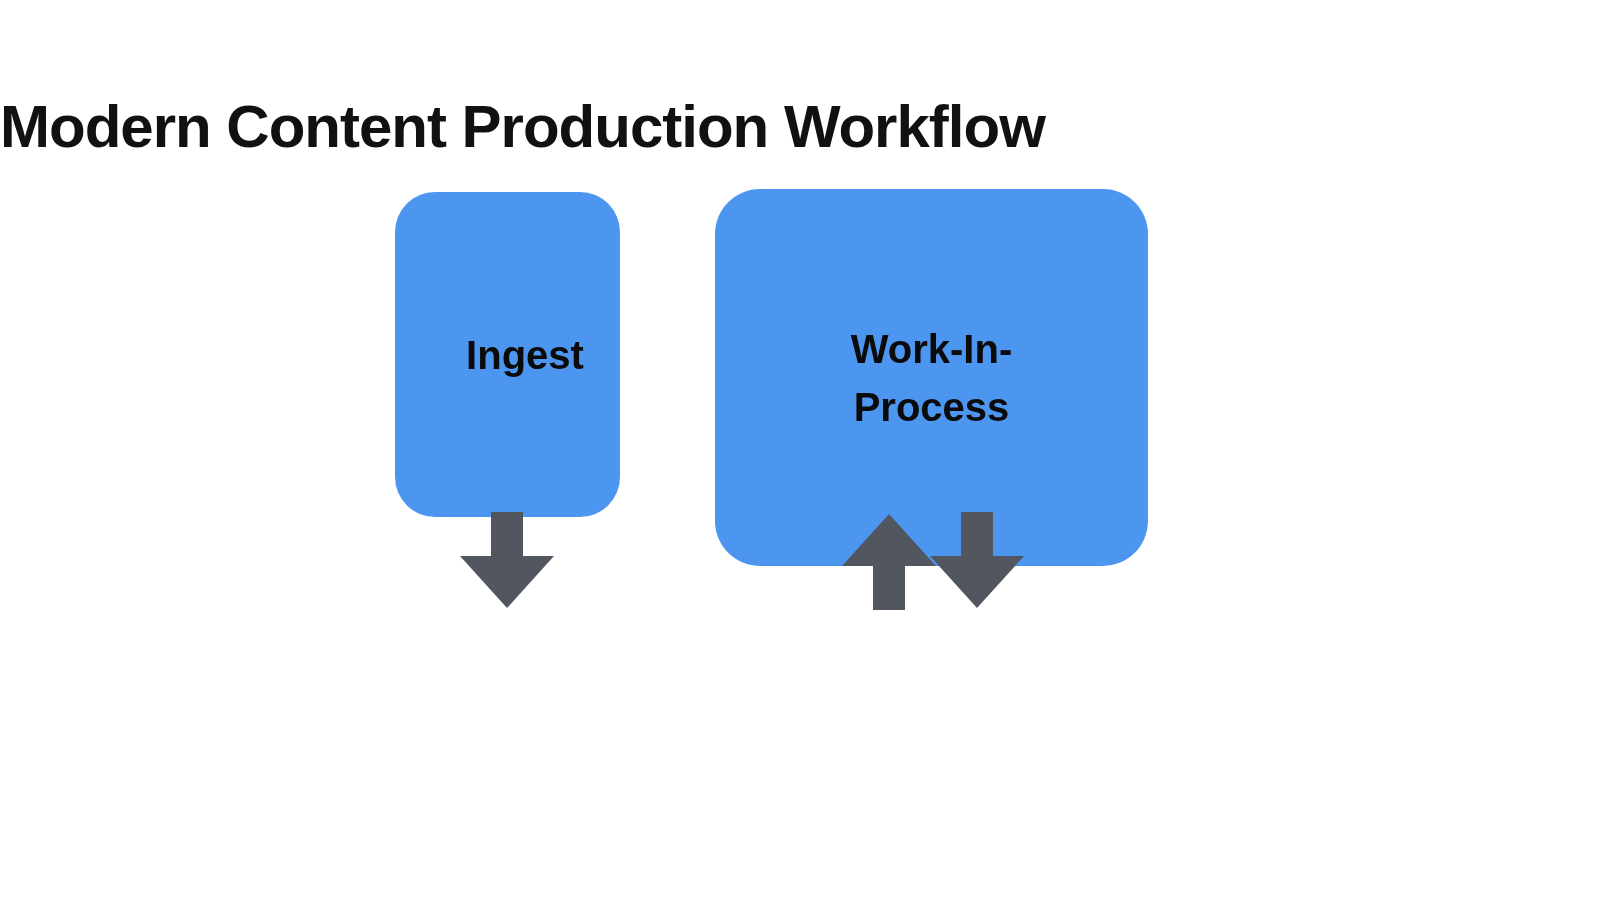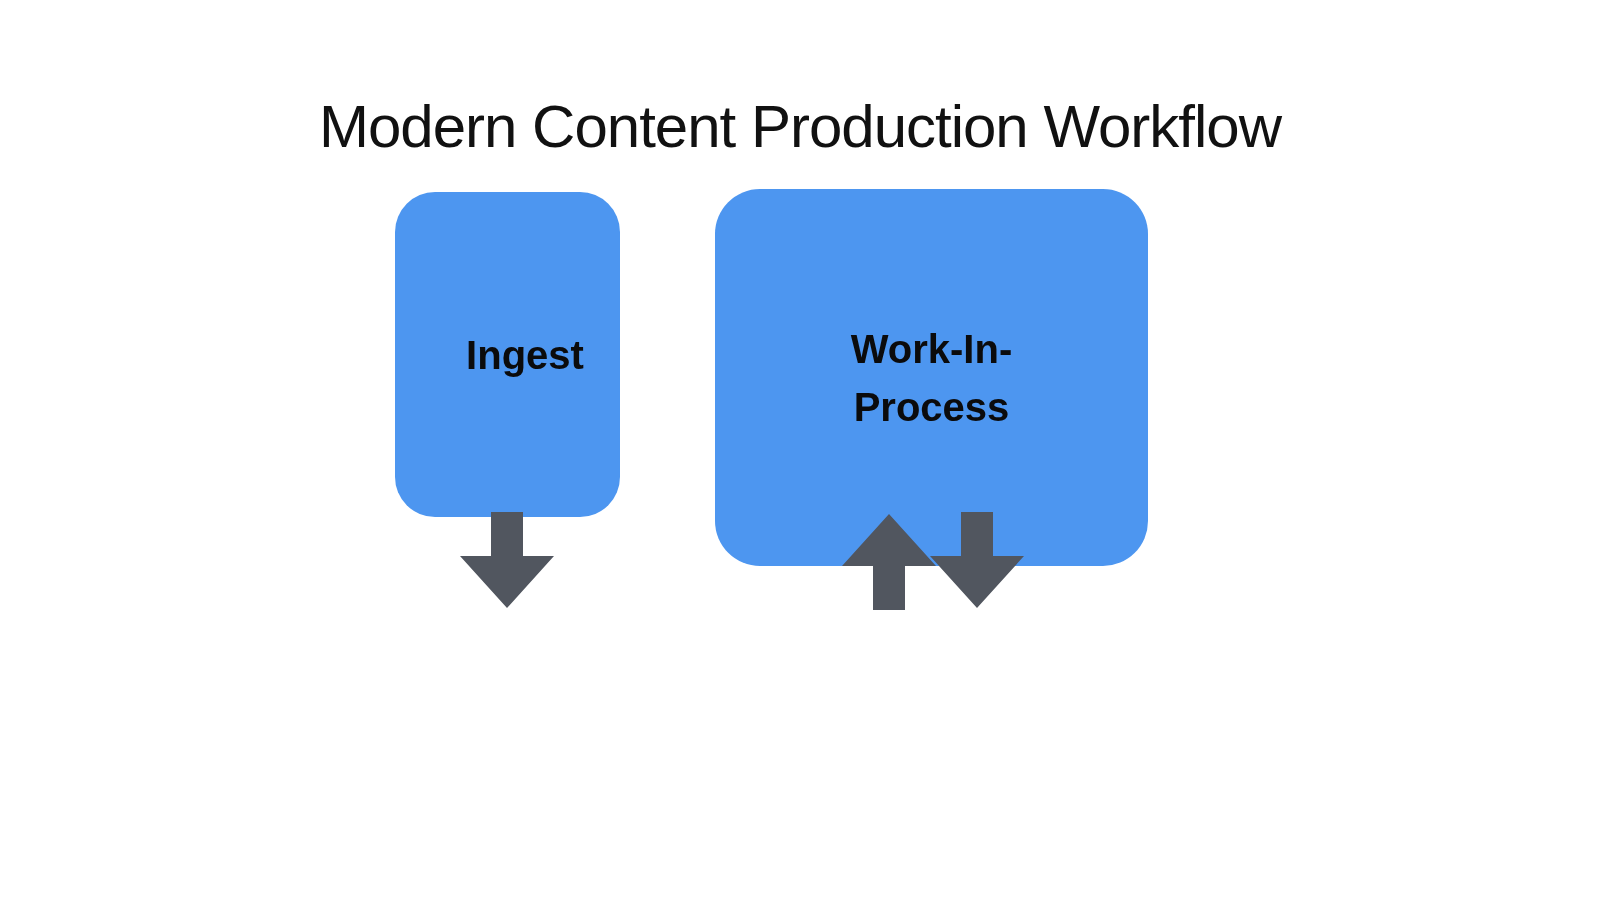--- a/index.html
+++ b/index.html
@@ -19,23 +19,22 @@
     width: 1600px;
     height: 900px;
     background: var(--background);
     overflow: hidden;
   }
   .title {
     position: absolute;
     top: 92px;
     left: 0;
     width: 100%;
-    text-align: center;
     font-size: 60px;
-    font-weight: 400;
+    font-weight: 700;
     letter-spacing: -1px;
     color: var(--title-text);
   }
   .node {
     position: absolute;
     background: var(--node-fill);
     display: flex;
     align-items: center;
     justify-content: center;
     text-align: center;

